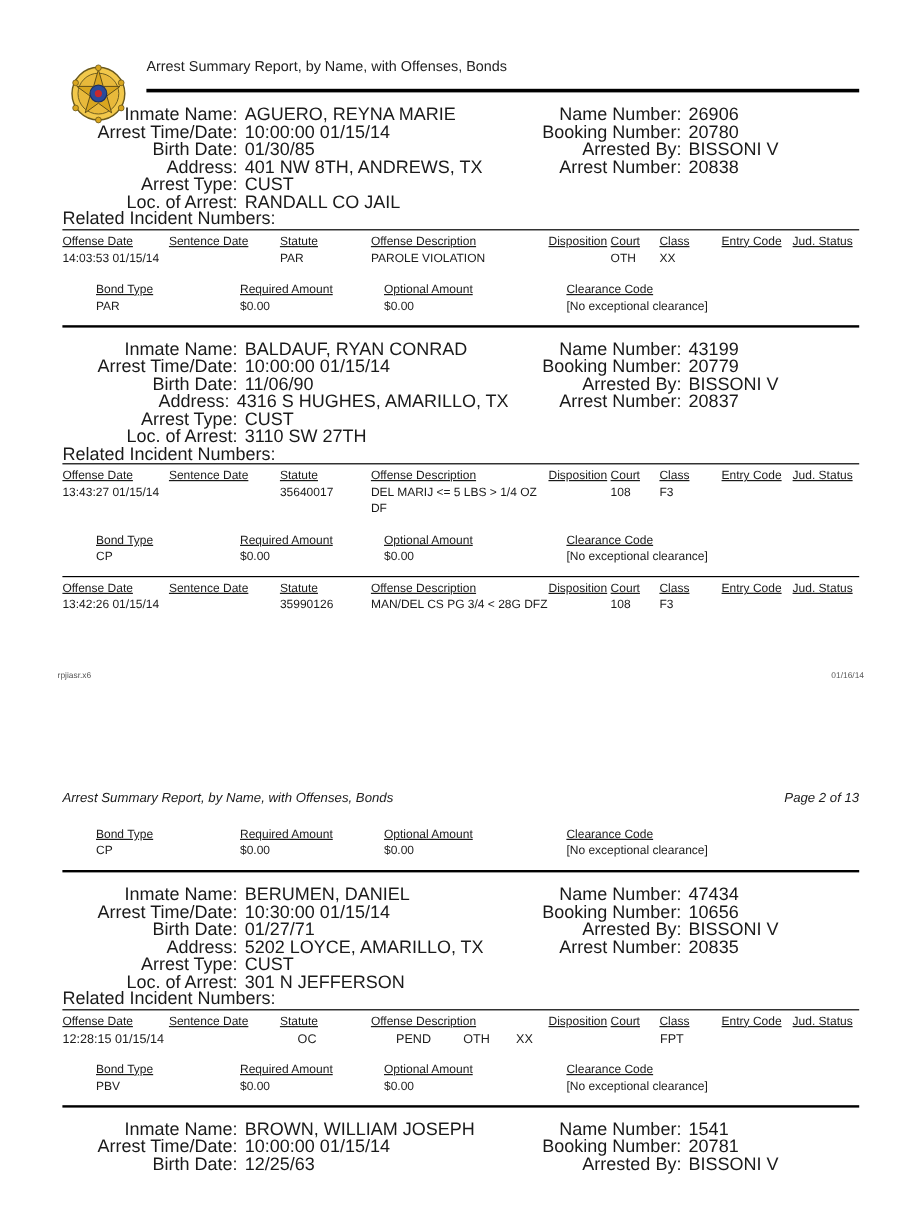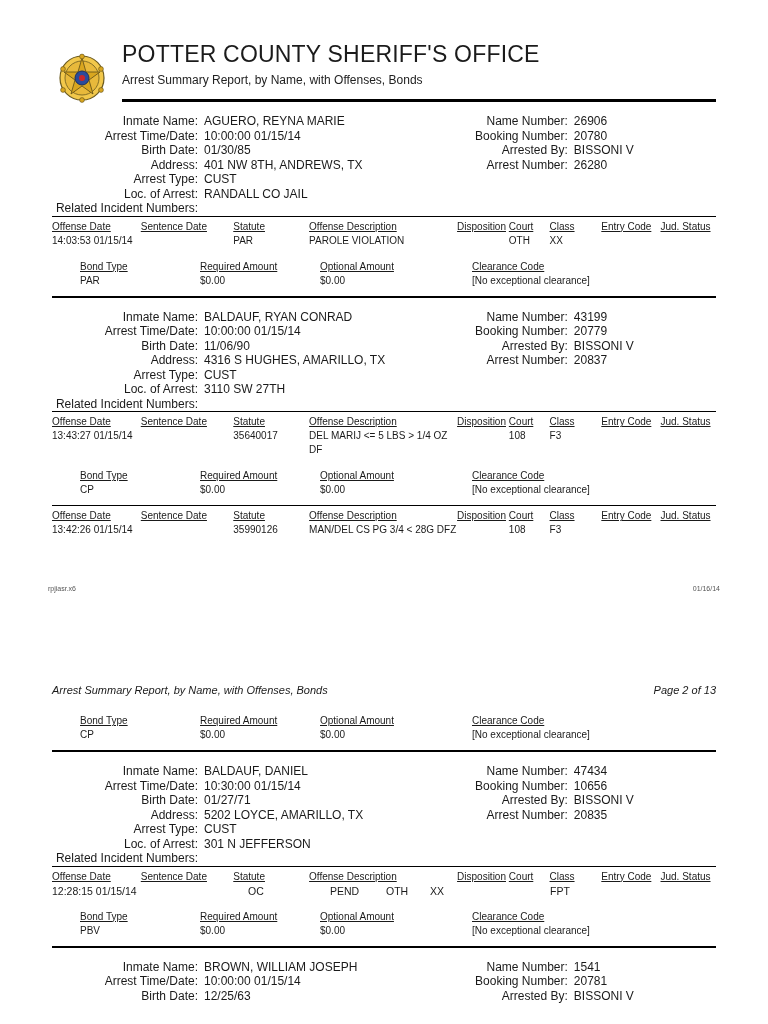--- a/index.html
+++ b/index.html
@@ -57,21 +57,21 @@
   .record {
     padding-top: 8px;
   }
   .sep {
     border-top: 2px solid #000;
     margin: 8px 0 0 0;
   }
   
   .inmate-info {
     display: flex;
-    font-size: 12px;
+    font-size: 15px;
     color: #1a1a1a;
     padding-top: 4px;
   }
   .col-left { width: 56%; }
   .col-right { width: 44%; }
   .kv {
     display: flex;
     line-height: 14.5px;
   }
   .kv .k {
@@ -153,21 +153,20 @@
           <circle cx="26" cy="4.5" r="2.4" fill="#d9a61f" stroke="#5c4b16" stroke-width="0.6"></circle>
           <circle cx="45" cy="17" r="2.4" fill="#d9a61f" stroke="#5c4b16" stroke-width="0.6"></circle>
           <circle cx="45" cy="38" r="2.4" fill="#d9a61f" stroke="#5c4b16" stroke-width="0.6"></circle>
           <circle cx="26" cy="48" r="2.4" fill="#d9a61f" stroke="#5c4b16" stroke-width="0.6"></circle>
           <circle cx="7" cy="38" r="2.4" fill="#d9a61f" stroke="#5c4b16" stroke-width="0.6"></circle>
           <circle cx="7" cy="17" r="2.4" fill="#d9a61f" stroke="#5c4b16" stroke-width="0.6"></circle>
         </g>
       </svg>
     </div>
     <div class="title-block">
-      <div class="org-title">POTTER COUNTY SHERIFF'S OFFICE</div>
       <div class="report-subtitle">Arrest Summary Report, by Name, with Offenses, Bonds</div>
     </div>
     <div class="rule-thick"></div>
   </div>
 
   <div class="records">
 
     <div class="record">
       <div class="inmate-info">
         <div class="col-left">
@@ -216,21 +215,21 @@
           <div class="kv">
               <span class="k"></span>
               <span class="v"></span>
             </div>
           <div class="kv">
               <span class="k">Arrested By:</span>
               <span class="v">BISSONI V</span>
             </div>
           <div class="kv">
               <span class="k">Arrest Number:</span>
-              <span class="v">26280</span>
+              <span class="v">20838</span>
             </div>
         </div>
       </div>
 
       <div class="rule-thin"></div>
       <div class="offense-head">
         <span class="c-offdate">Offense Date</span>
         <span class="c-sentdate">Sentence Date</span>
         <span class="c-statute">Statute</span>
         <span class="c-offdesc">Offense Description</span>
@@ -420,21 +419,21 @@
         <span class="b-clear">[No exceptional clearance]</span>
       </div>
     </div>
     <div class="sep"></div>
 
     <div class="record">
       <div class="inmate-info">
         <div class="col-left">
           <div class="kv">
               <span class="k">Inmate Name:</span>
-              <span class="v">BALDAUF, DANIEL</span>
+              <span class="v">BERUMEN, DANIEL</span>
             </div>
           <div class="kv">
               <span class="k">Arrest Time/Date:</span>
               <span class="v">10:30:00 01/15/14</span>
             </div>
           <div class="kv">
               <span class="k">Birth Date:</span>
               <span class="v">01/27/71</span>
             </div>
           <div class="kv">

